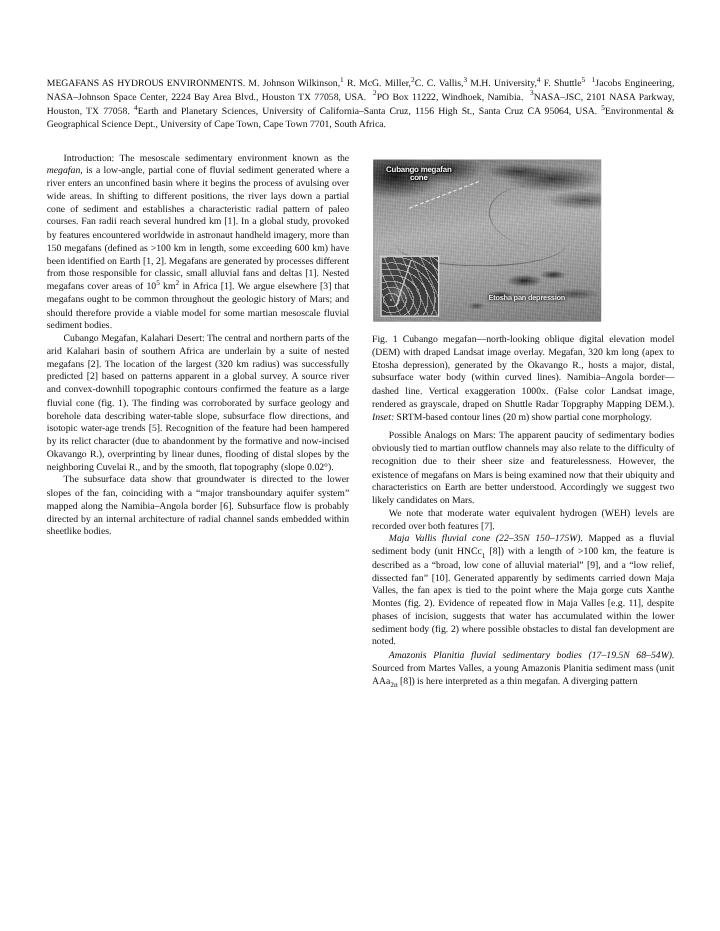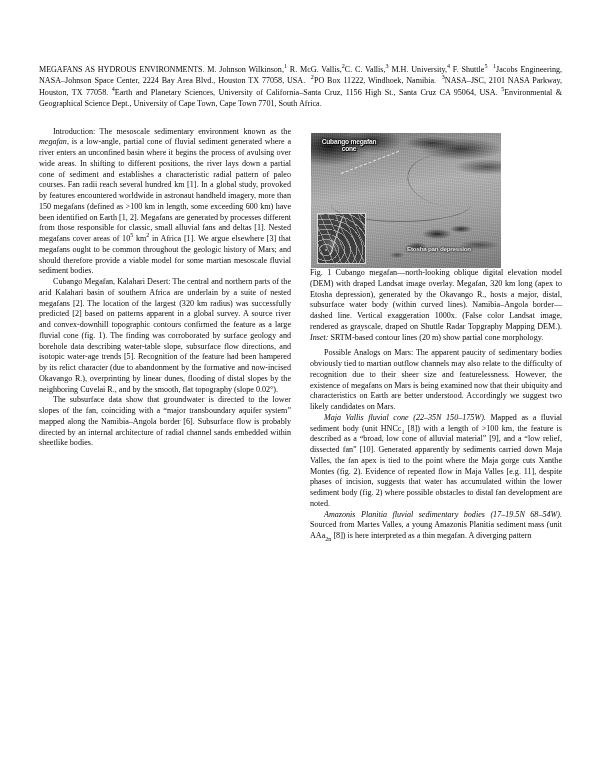--- a/index.html
+++ b/index.html
@@ -201,33 +201,33 @@
     width: 1px; height: 40px;
     background: rgba(240,240,240,0.75);
     transform: rotate(18deg);
     transform-origin: top center;
   }
   .fig-caption {
     font-size: 8.1px;
     line-height: 10.75px;
     text-align: justify;
     text-justify: inter-word;
-    margin: 0 0 0 0;
+    margin: 10px 0 0 0;
     text-indent: 0;
   }
   .spacer-8 { height: 8.4px; }
 </style>
 </head>
 <body>
 
 <div class="page">
   <div class="content">
 
     <div class="header">
-      <span class="title">MEGAFANS AS HYDROUS ENVIRONMENTS.</span><span> M. Johnson Wilkinson,</span><sup class="mark">1</sup><span> R. McG. Vallis,</span><sup class="mark">2</sup><span>C. C.  Vallis,</span><sup class="mark">3</sup><span> M.H. University,</span><sup class="mark">4</sup><span> F. Shuttle</span><sup class="mark">5</sup>&nbsp;
+      <span class="title">MEGAFANS AS HYDROUS ENVIRONMENTS.</span><span> M. Johnson Wilkinson,</span><sup class="mark">1</sup><span> R. McG. Miller,</span><sup class="mark">2</sup><span>C. C.  Vallis,</span><sup class="mark">3</sup><span> M.H. University,</span><sup class="mark">4</sup><span> F. Shuttle</span><sup class="mark">5</sup>&nbsp;
       <sup class="mark">1</sup><span>Jacobs Engineering, NASA–Johnson Space Center, 2224 Bay Area Blvd., Houston TX 77058, USA.</span>&nbsp;
       <sup class="mark">2</sup><span>PO Box 11222, Windhoek, Namibia.</span>&nbsp;
       <sup class="mark">3</sup><span>NASA–JSC, 2101 NASA Parkway, Houston, TX 77058.</span>
       <sup class="mark">4</sup><span>Earth and Planetary Sciences, University of California–Santa Cruz, 1156 High St., Santa Cruz CA 95064, USA.</span>
       <sup class="mark">5</sup><span>Environmental &amp; Geographical Science Dept., University of Cape Town, Cape Town 7701, South Africa.</span>
     </div>
 
     <div class="columns">
 
       <div class="col col-left">
@@ -250,19 +250,20 @@
             <div class="fig-label-2">Etosha pan depression</div>
             <div class="inset">
               <div class="inset-contours"></div>
               <div class="inset-streak"></div>
             </div>
           </div>
           <p class="fig-caption"><span>Fig. 1</span><span>  Cubango megafan—north-looking oblique digital elevation model (DEM) with draped Landsat image overlay. Megafan, 320 km long (apex to Etosha depression), generated by the Okavango R., hosts a major, distal, subsurface water body (within curved lines). Namibia–Angola border—dashed line. Vertical exaggeration 1000x. (False color Landsat image, rendered as grayscale, draped on Shuttle Radar Topgraphy Mapping DEM.). </span><span class="ital">Inset:</span><span> SRTM-based contour lines (20 m) show partial cone morphology.</span></p>
         </div>
 
         <p><span class="run-head">Possible Analogs on Mars:</span><span> The apparent paucity of sedimentary bodies obviously tied to martian outflow channels may also relate to the difficulty of recognition due to their sheer size and featurelessness. However, the existence of megafans on Mars is being examined now that their ubiquity and characteristics on Earth are better understood. Accordingly we suggest two likely candidates on Mars.</span></p>
+        <p>We note that moderate water equivalent hydrogen (WEH) levels are recorded over both features [7].</p>
         <p><span class="ital run-head" style="font-weight:normal">Maja Vallis fluvial cone (22–35N 150–175W).</span><span> Mapped as a fluvial sediment body (unit HNCc</span><sub class="sub">1</sub><span> [8]) with a length of &gt;100 km, the feature is described as a “broad, low cone of alluvial material” [9], and a “low relief, dissected fan” [10]. Generated apparently by sediments carried down Maja Valles, the fan apex is tied to the point where the Maja gorge cuts Xanthe Montes (fig. 2). Evidence of repeated flow in Maja Valles [e.g. 11], despite phases of incision, suggests that water has accumulated within the lower sediment body (fig. 2) where possible obstacles to distal fan development are noted.</span></p>
         <p><span class="ital">Amazonis Planitia fluvial sedimentary bodies (17–19.5N 68–54W).</span><span>  Sourced from Martes Valles, a young Amazonis Planitia sediment mass (unit AAa</span><sub class="sub">2n</sub><span> [8]) is here interpreted as a thin megafan. A diverging pattern</span></p>
 
       </div>
     </div>
   </div>
 </div>
 
 </body></html>

